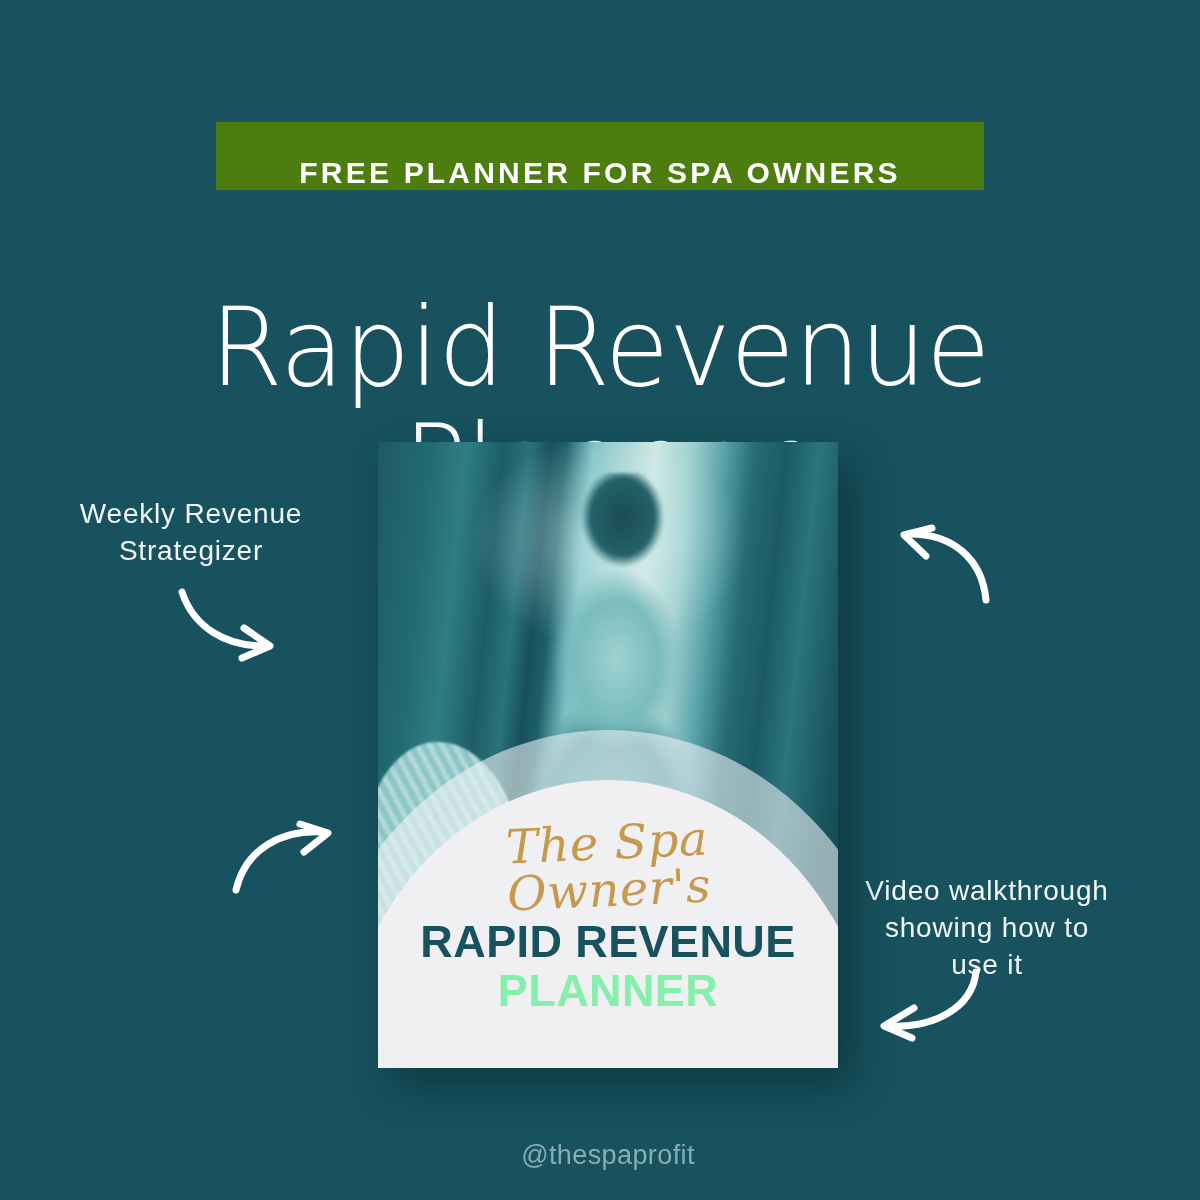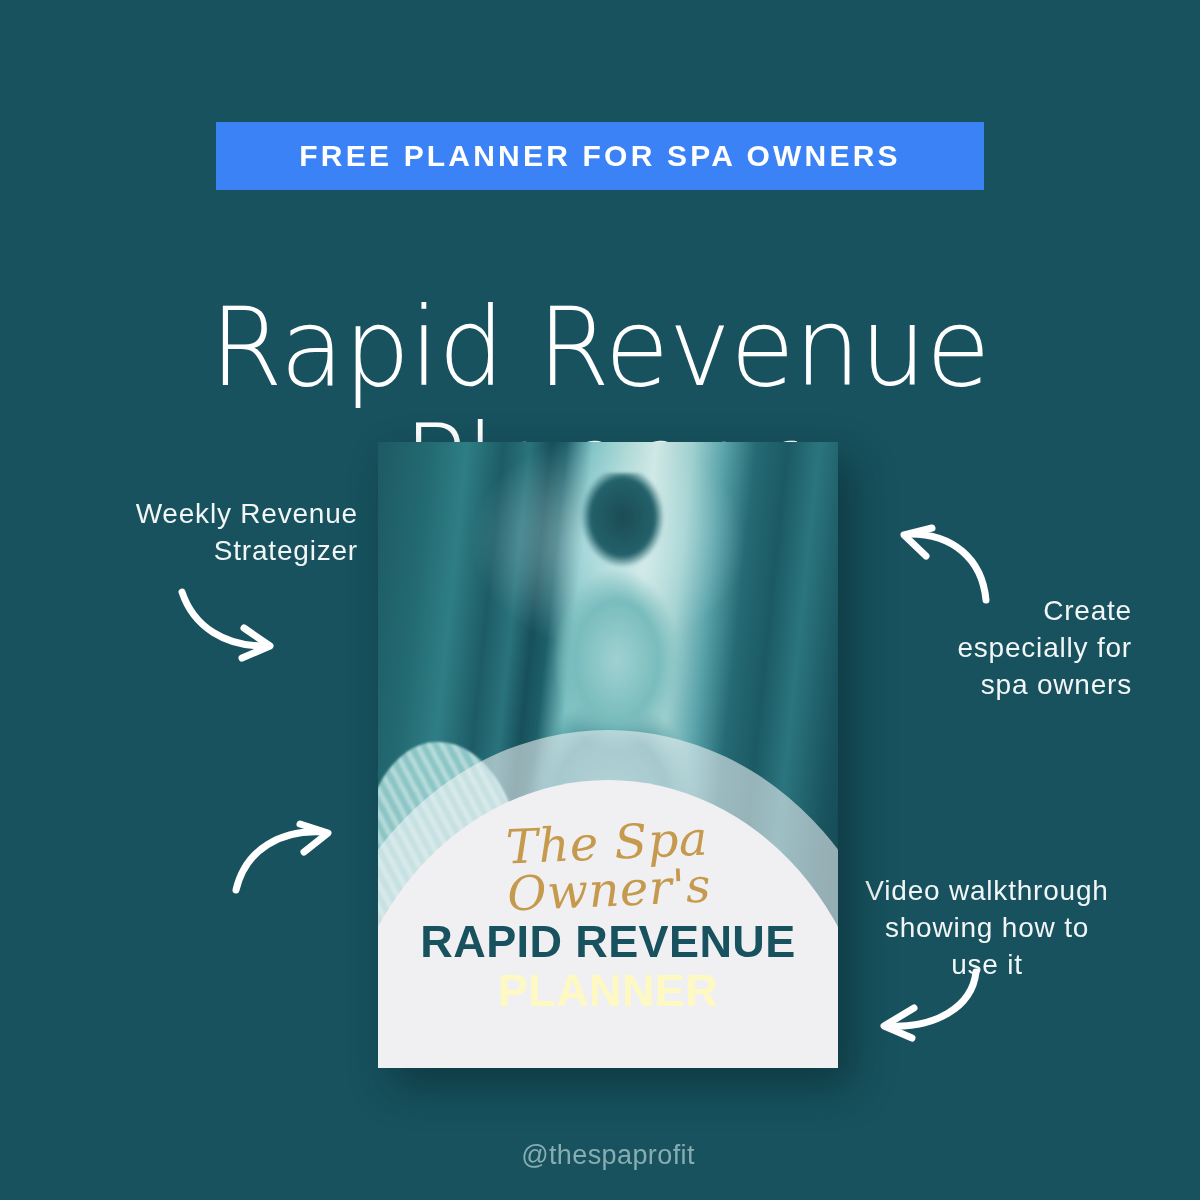--- a/index.html
+++ b/index.html
@@ -17,23 +17,23 @@
     font-family: "Liberation Sans", sans-serif;
   }
 
   
   #eyebrow-banner {
     position: absolute;
     left: 216px;
     top: 122px;
     width: 768px;
     height: 68px;
-    background: #3b82f6;
+    background: #4d7c0f;
     display: flex;
-    align-items: center;
+    align-items: flex-end;
     justify-content: center;
   }
   #eyebrow-text {
     color: #ffffff;
     font-size: 30px;
     font-weight: 700;
     letter-spacing: 3.2px;
     white-space: nowrap;
     font-family: "Liberation Sans", sans-serif;
   }
@@ -58,21 +58,21 @@
   .caption {
     position: absolute;
     color: #f2f6f6;
     font-size: 28px;
     line-height: 1.33;
     font-weight: 300;
     letter-spacing: 0.8px;
     font-family: "Liberation Sans", sans-serif;
     white-space: pre-line;
   }
-  #caption-weekly   { left: 58px;  top: 495px; width: 300px; text-align: right; }
+  #caption-weekly   { left: 41px;  top: 495px; width: 300px; text-align: center; }
   #caption-daily    { left: 56px;  top: 918px; width: 300px; text-align: center; }
   #caption-create   { right: 68px; top: 592px; width: 250px; text-align: right; }
   #caption-video    { right: 68px; top: 872px; width: 290px; text-align: center; }
 
   .arrow-svg { position: absolute; overflow: visible; }
   #arrow-weekly { left: 178px; top: 588px; }
   #arrow-daily  { left: 232px; top: 824px; }
   #arrow-create { left: 898px; top: 528px; }
   #arrow-video  { left: 872px; top: 968px; }
 
@@ -171,21 +171,21 @@
   }
   #cover-line1 {
     color: #17525e;
     font-size: 45px;
     line-height: 1.04;
     font-weight: 700;
     letter-spacing: 0.4px;
     font-family: "Liberation Sans", sans-serif;
   }
   #cover-line2 {
-    color: #fef9c3;
+    color: #86efac;
     font-size: 45px;
     line-height: 1.12;
     font-weight: 700;
     letter-spacing: 0.4px;
     font-family: "Liberation Sans", sans-serif;
   }
 
   
   #footer-handle {
     position: absolute;
@@ -216,23 +216,20 @@
   <svg id="arrow-weekly" class="arrow-svg" width="110" height="70" viewBox="0 0 110 70">
     <path d="M4 4 C 16 40, 48 58, 86 58" fill="none" stroke="#ffffff" stroke-width="7" stroke-linecap="round"></path>
     <path d="M66 40 L 92 58 L 64 70" fill="none" stroke="#ffffff" stroke-width="7" stroke-linecap="round" stroke-linejoin="round"></path>
   </svg>
 
   <svg id="arrow-daily" class="arrow-svg" width="110" height="72" viewBox="0 0 110 72">
     <path d="M4 66 C 14 24, 50 6, 90 8" fill="none" stroke="#ffffff" stroke-width="7" stroke-linecap="round"></path>
     <path d="M68 0 L 96 9 L 72 28" fill="none" stroke="#ffffff" stroke-width="7" stroke-linecap="round" stroke-linejoin="round"></path>
   </svg>
 
-  <div id="caption-create" class="caption">Create
-especially for
-spa owners</div>
   <svg id="arrow-create" class="arrow-svg" width="100" height="76" viewBox="0 0 100 76">
     <path d="M88 72 C 84 30, 54 6, 12 6" fill="none" stroke="#ffffff" stroke-width="7" stroke-linecap="round"></path>
     <path d="M34 0 L 6 7 L 28 28" fill="none" stroke="#ffffff" stroke-width="7" stroke-linecap="round" stroke-linejoin="round"></path>
   </svg>
 
   <div id="caption-video" class="caption">Video walkthrough
 showing how to
 use it</div>
   <svg id="arrow-video" class="arrow-svg" width="112" height="70" viewBox="0 0 112 70">
     <path d="M104 4 C 100 40, 62 60, 18 58" fill="none" stroke="#ffffff" stroke-width="7" stroke-linecap="round"></path>

